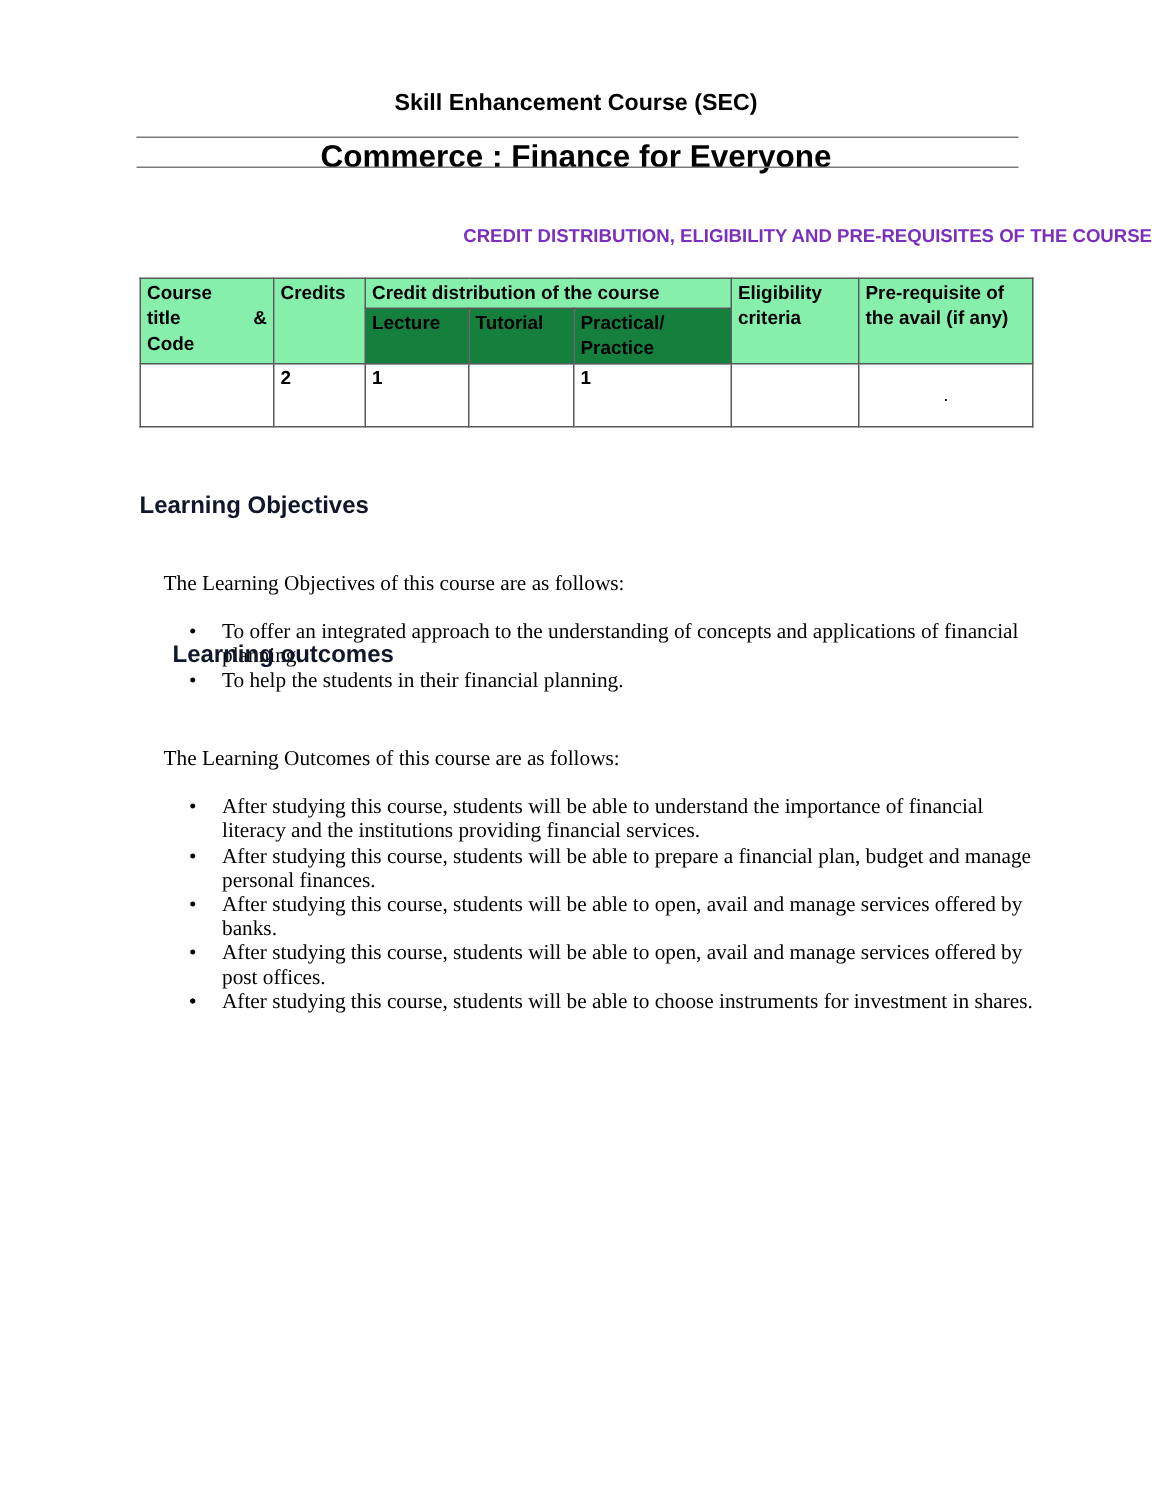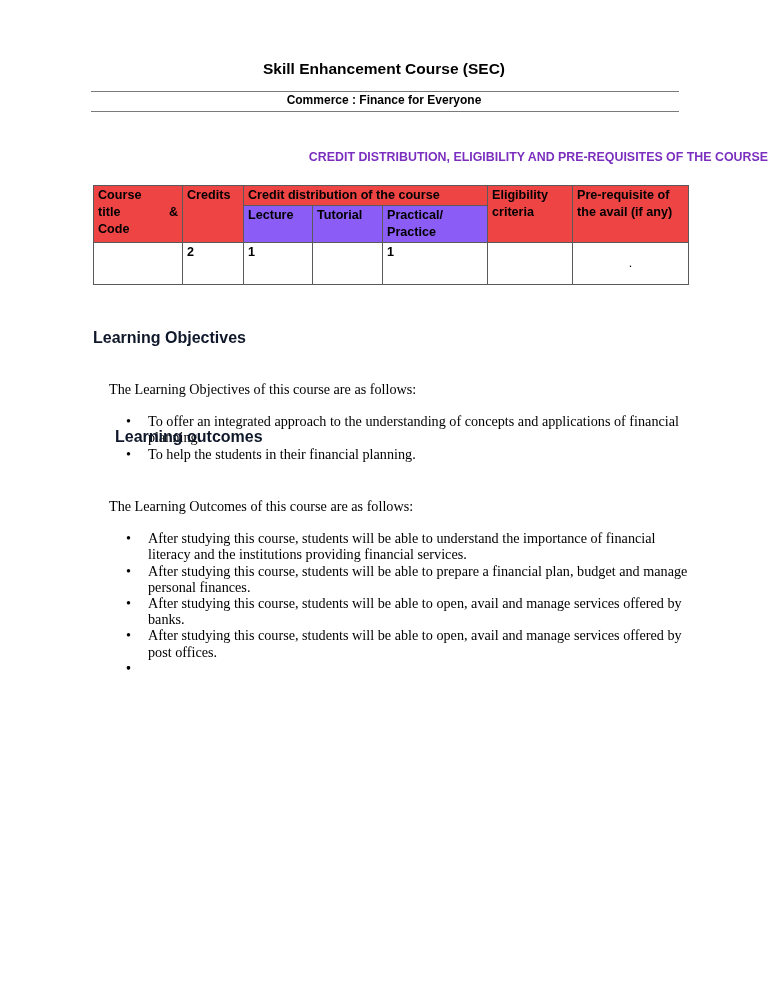--- a/index.html
+++ b/index.html
@@ -4,28 +4,28 @@
   <style>
     html, body { margin: 0; padding: 0; background: #ffffff; }
     body { width: 768px; height: 994px; position: relative; overflow: hidden; }
     .page { position: absolute; left: 0; top: 0; width: 768px; height: 818px; }
     .title { position: absolute; left: 0; width: 768px; text-align: center;
       font-family: "Liberation Sans", sans-serif; font-weight: bold; color: #000; }
     .t1 { top: 60px; font-size: 15.5px; }
     .rule { position: absolute; left: 91px; width: 588px; height: 0; border-top: 1px solid #7a7a7a; }
     .r1 { top: 91px; }
     .r2 { top: 111px; }
-    .t2 { top: 93px; font-size: 12px; }
+    .t2 { top: 93px; font-size: 21px; }
     .section-head { position: absolute; left: 0; width: 768px; text-align: right; top: 150px;
       font-family: "Liberation Sans", sans-serif; font-weight: bold; font-size: 12.4px; color: #7b2fbf; }
     table.credit { position: absolute; left: 93px; top: 185px; border-collapse: collapse;
       font-family: "Liberation Sans", sans-serif; font-weight: bold; font-size: 12.6px; color: #000; }
     table.credit td { border: 1px solid #5a5a5a; padding: 1px 4px; vertical-align: top; line-height: 17px; }
-    td.g { background: #ef4444; }
-    td.y { background: #8b5cf6; }
+    td.g { background: #86efac; }
+    td.y { background: #15803d; }
     td.w { background: #ffffff; }
     .c1 { width: 80px; }
     .c2 { width: 52px; }
     .c3 { width: 60px; }
     .c4 { width: 61px; }
     .c5 { width: 96px; }
     .c6 { width: 76px; }
     .c7 { width: 107px; }
     .justify { display: flex; justify-content: space-between; }
     .h2 { position: absolute; left: 93px; font-family: "Liberation Sans", sans-serif; font-weight: bold;
@@ -96,16 +96,16 @@
 
   <div class="h2 lout">Learning outcomes</div>
   <div class="body b2">
     <p>The Learning Outcomes of this course are as follows:</p>
     <ul>
       <li><span class="bullet">•</span><span>After studying this course, students will be able to understand the importance of financial literacy and the institutions providing financial services.</span></li>
       <li><span class="bullet">•</span><span>After studying this course, students will be able to prepare a financial plan, budget and manage personal finances.</span></li>
       <li><span class="bullet">•</span><span>After studying this course, students will be able to open, avail and manage services offered by banks.</span></li>
       <li><span class="bullet">•</span><span>After studying this course, students will be able to open, avail and manage services offered by post offices.</span></li>
       <li><span class="bullet">•</span></li>
-      <li><span class="bullet">•</span></li>
+      <li><span class="bullet">•</span><span>After studying this course, students will be able to choose instruments for investment in shares.</span></li>
     </ul>
   </div>
 </div>
 
 </body></html>

